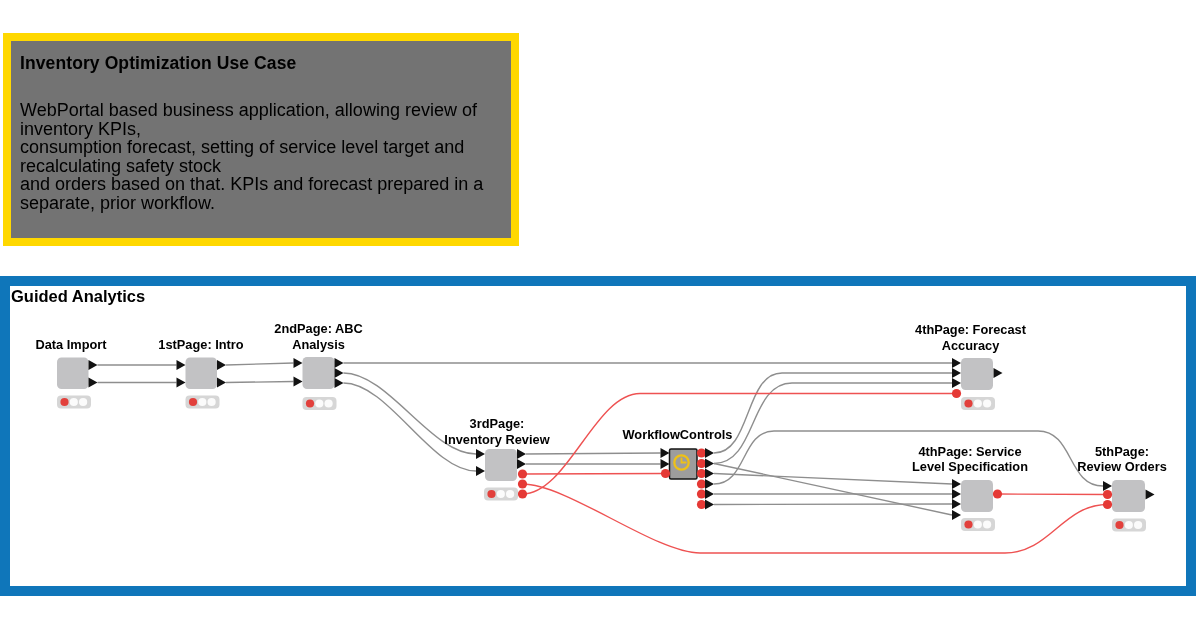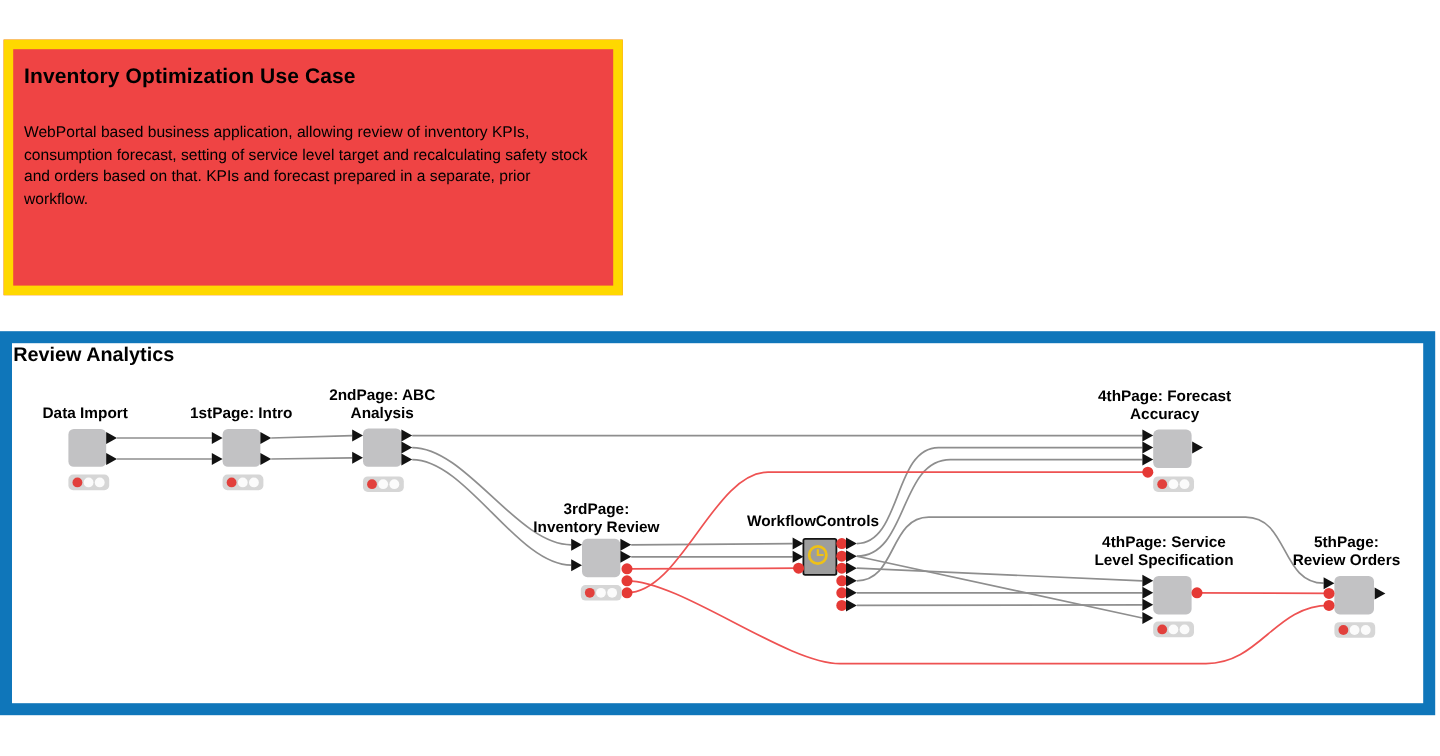--- a/index.html
+++ b/index.html
@@ -1,43 +1,43 @@
 <!DOCTYPE html>
 <html><head>
 <meta charset="utf-8">
 <style>
   html,body{margin:0;padding:0;background:#ffffff;}
   .page{position:relative;width:1200px;height:630px;background:#fff;overflow:hidden;
         font-family:"Liberation Sans",sans-serif;color:#000;}
   .annotation-yellow{position:absolute;left:3px;top:33px;width:491px;height:197px;
-        border:8px solid #ffd800;background:#ef4444;padding-left:9px;box-sizing:content-box;}
+        border:8px solid #ffd800;background:#737373;padding-left:9px;box-sizing:content-box;}
   .annotation-yellow .ttl{font-size:17.5px;font-weight:bold;margin:12px 0 0 0;letter-spacing:.1px;}
   .annotation-yellow .sub{font-size:15px;font-weight:bold;margin:7px 0 0 0;}
   .annotation-yellow .emph{font-size:12.8px;font-weight:bold;margin:27px 0 0 0;}
-  .annotation-yellow .bodytext{font-size:13px;font-weight:normal;margin:27px 0 2px 0;
+  .annotation-yellow .bodytext{font-size:18px;font-weight:normal;margin:27px 0 2px 0;
         line-height:18.5px;white-space:pre-line;width:470px;}
   .annotation-blue{position:absolute;left:0;top:276px;width:1176px;height:300px;
         border:10px solid #0f76ba;background:#fff;box-sizing:content-box;}
   .section-title{position:absolute;left:11px;top:287px;font-size:16.5px;font-weight:bold;}
   svg.overlay{position:absolute;left:0;top:0;}
 </style>
 </head>
 <body>
 
 <div class="page">
 
   <div class="annotation-yellow">
     <div class="ttl">Inventory Optimization Use Case</div>
     <div class="bodytext">WebPortal based business application, allowing review of inventory KPIs,
 consumption forecast, setting of service level target and recalculating safety stock
 and orders based on that. KPIs and forecast prepared in a separate, prior workflow.</div>
   </div>
 
   <div class="annotation-blue"></div>
-  <div class="section-title">Review Analytics</div>
+  <div class="section-title">Guided Analytics</div>
 
   <svg id="wf-svg" class="overlay" width="1200" height="630" viewBox="0 0 1200 630" style="font-family:'Liberation Sans',sans-serif">
       <path d="M97.5,365 L176.5,365" fill="none" stroke="#8e8e8e" stroke-width="1.4"></path>
       <path d="M97.5,382.5 L176.5,382.5" fill="none" stroke="#8e8e8e" stroke-width="1.4"></path>
       <path d="M226,365 L293.5,363" fill="none" stroke="#8e8e8e" stroke-width="1.4"></path>
       <path d="M226,382.5 L293.5,381.5" fill="none" stroke="#8e8e8e" stroke-width="1.4"></path>
       <path d="M343.5,363 L952,363" fill="none" stroke="#8e8e8e" stroke-width="1.4"></path>
       <path d="M343.5,373 C388.5 373,431 454,476 454" fill="none" stroke="#8e8e8e" stroke-width="1.4"></path>
       <path d="M343.5,383 C388.5 383,431 471,476 471" fill="none" stroke="#8e8e8e" stroke-width="1.4"></path>
       <path d="M526,454 L660.5,453" fill="none" stroke="#8e8e8e" stroke-width="1.4"></path>

